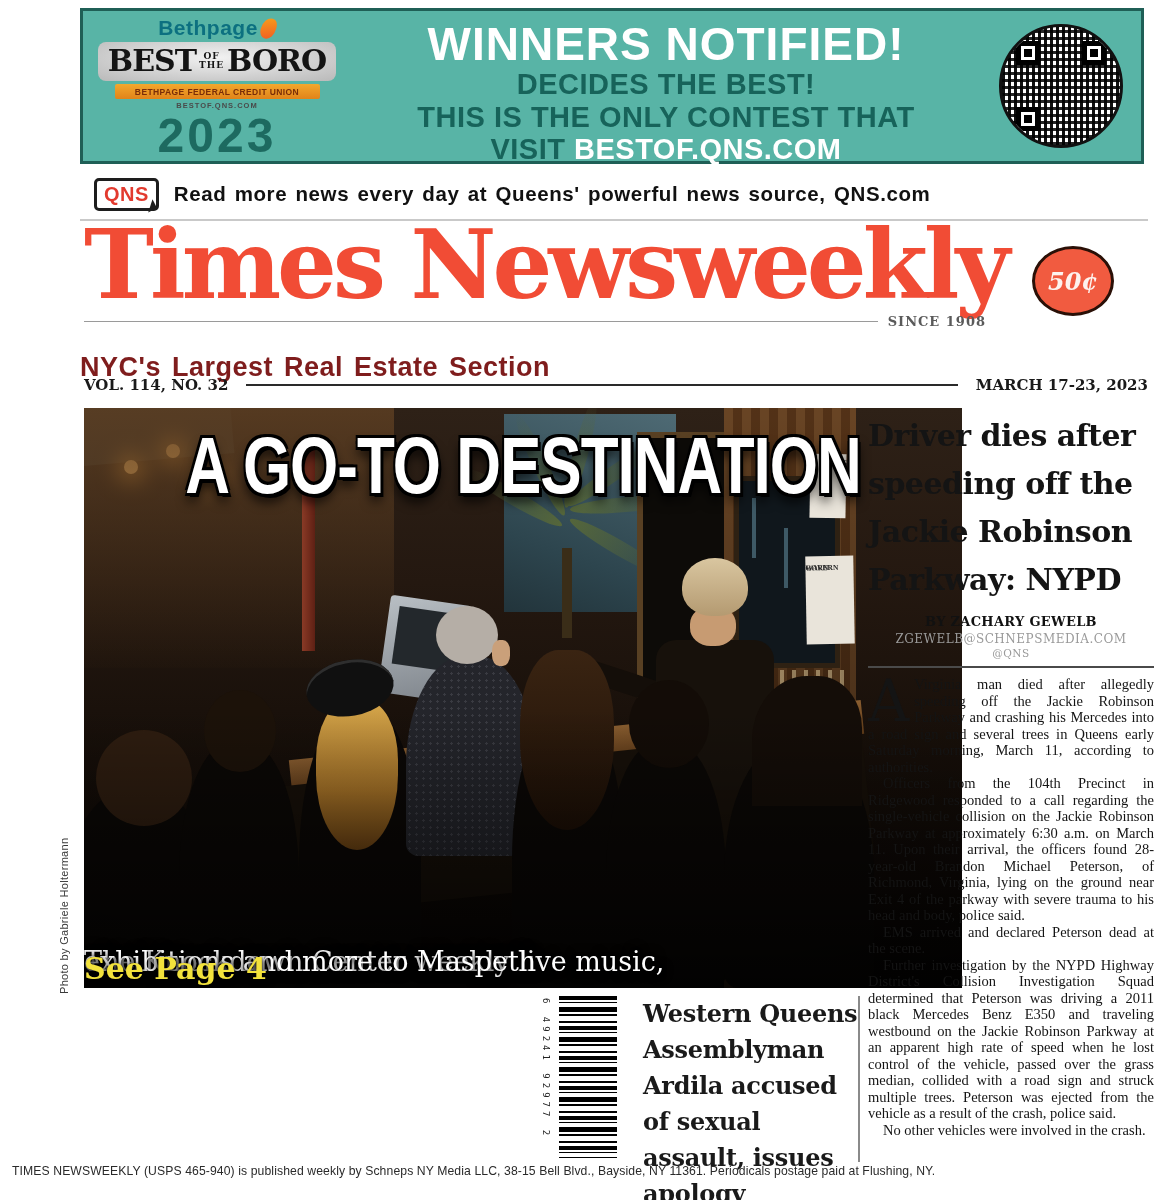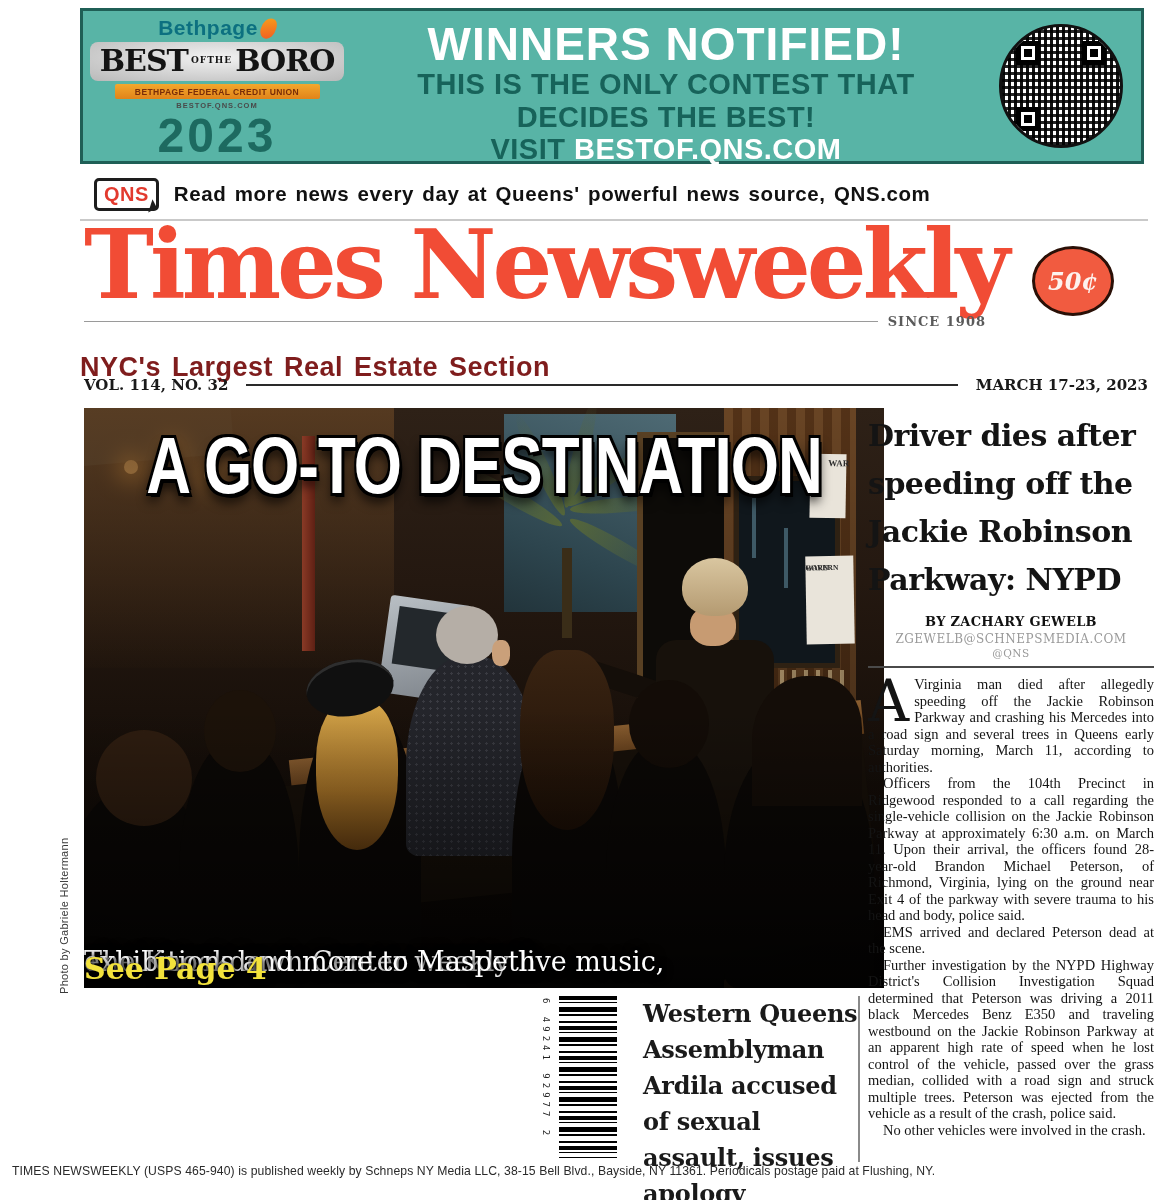--- a/index.html
+++ b/index.html
@@ -5,21 +5,21 @@
   html,body{margin:0;padding:0;background:#fff;}
   body{width:1156px;height:1200px;position:relative;font-family:"Liberation Sans",sans-serif;color:#111;overflow:hidden;}
   .abs{position:absolute;}
 
   
   .banner{left:80px;top:8px;width:1064px;height:156px;background:#58b4a6;border:3px solid #1f5f56;box-sizing:border-box;display:flex;align-items:stretch;}
   .logo{width:268px;position:relative;text-align:center;padding-top:5px;}
   .lg-brand{font-size:21px;font-weight:700;color:#0c7080;letter-spacing:.5px;display:flex;justify-content:center;align-items:center;gap:3px;}
   .lg-swoosh{display:inline-block;width:15px;height:21px;background:linear-gradient(160deg,#f7a01b,#ef5b23);border-radius:65% 35% 60% 40%;transform:rotate(14deg);}
   .lg-best{display:inline-flex;align-items:center;gap:3px;font-family:"DejaVu Serif",serif;font-weight:700;font-size:30px;letter-spacing:-1px;color:#141414;background:radial-gradient(ellipse at 50% 40%,#f2f2f2,#b9b9b9);border-radius:8px;padding:1px 10px 3px;margin-top:2px;}
-  .lg-ofthe{display:inline-flex;line-height:1;}
+  .lg-ofthe{display:inline-flex;flex-direction:column;line-height:1;}
   .lg-ofthe i{font-style:normal;font-size:9px;letter-spacing:1px;}
   .lg-ribbon{margin:3px auto 0;width:205px;background:linear-gradient(180deg,#f3a82d,#e08319);color:#7a2d08;font-size:8.5px;font-weight:700;letter-spacing:.4px;padding:3px 0 2px;border-radius:2px;}
   .lg-site{font-size:7.5px;font-weight:700;color:#4a4a4a;letter-spacing:1px;margin-top:2px;}
   .lg-year{font-size:48px;font-weight:700;color:#1d6a60;letter-spacing:3px;line-height:1.1;}
   .bn-center{flex:1;text-align:center;padding-top:9px;}
   .bn-h{font-size:46px;font-weight:800;color:#ffffff;letter-spacing:1px;line-height:1.05;}
   .bn-l2{font-size:29px;font-weight:700;color:#17635a;line-height:1.12;letter-spacing:.5px;}
   .bn-l4{font-size:29px;font-weight:700;letter-spacing:.5px;line-height:1.15;}
   .bn-visit{color:#17635a;}
   .bn-url{color:#fff;}
@@ -45,21 +45,21 @@
   .since-line .ln{flex:1;height:1.5px;background:#9a9a9a;}
   .since-txt{font-family:"DejaVu Serif",serif;font-size:13px;font-weight:700;color:#5a5a5a;letter-spacing:1px;}
   .price-badge{left:1032px;top:246px;width:76px;height:64px;background:#f15b40;border:3px solid #2a1007;border-radius:50%;display:flex;align-items:center;justify-content:center;color:#fdf3ee;font-size:24px;font-weight:700;font-style:italic;font-family:"DejaVu Serif",serif;}
   .tagline{left:80px;top:352px;width:1068px;text-align:left;font-size:27px;font-weight:800;letter-spacing:.5px;word-spacing:3px;color:#7f1d1d;}
 
   
   .folio{left:84px;top:376px;width:1064px;display:flex;align-items:center;gap:18px;font-family:"DejaVu Serif",serif;font-weight:700;font-size:15px;color:#1a1a1a;}
   .folio .ln{flex:1;height:2px;background:#2a2a2a;}
 
   
-  .photo{left:84px;top:408px;width:800px;height:580px;background:linear-gradient(180deg,#2e2117 0%,#241810 30%,#140d08 65%,#070403 100%);overflow:hidden;}
+  .photo{left:84px;top:408px;width:867px;height:580px;background:linear-gradient(180deg,#2e2117 0%,#241810 30%,#140d08 65%,#070403 100%);overflow:hidden;padding-left:11px;}
   .photo *{position:absolute;}
   .ph-duct{left:-12px;top:-10px;width:160px;height:62px;background:#3a342b;transform:rotate(-5deg);}
   .ph-light{width:14px;height:14px;border-radius:50%;background:#ffc069;box-shadow:0 0 20px 9px rgba(255,170,60,.55);}
   .ph-brick{left:0;top:0;width:310px;height:260px;background:linear-gradient(180deg,rgba(92,62,34,.85),rgba(40,26,14,.2));}
   .ph-pipe{left:218px;top:28px;width:13px;height:215px;background:linear-gradient(90deg,#8a3a26,#5e2014);}
   .ph-mural{left:420px;top:6px;width:172px;height:198px;background:linear-gradient(200deg,#4e6a74,#2d454e 70%,#22343b);}
   .ph-leaf{width:112px;height:15px;background:linear-gradient(90deg,#55663a,rgba(60,72,40,0));border-radius:50%;transform-origin:left center;}
   .ph-trunk{left:478px;top:140px;width:10px;height:90px;background:#3a2d18;}
   .ph-door{left:553px;top:24px;width:104px;height:330px;background:#0d0b08;border:6px solid #584023;box-sizing:border-box;}
   .ph-wood{left:640px;top:0;width:132px;height:580px;background:repeating-linear-gradient(90deg,#6e4826 0 9px,#573418 9px 18px);}
@@ -133,22 +133,22 @@
         <i>THE</i>
       </span>
       <span>BORO</span>
     </div>
     <div class="lg-ribbon">BETHPAGE FEDERAL CREDIT UNION</div>
     <div class="lg-site">BESTOF.QNS.COM</div>
     <div class="lg-year">2023</div>
   </div>
   <div class="bn-center">
     <div class="bn-h">WINNERS NOTIFIED!</div>
+    <div class="bn-l2">DECIDES THE BEST!</div>
     <div class="bn-l2">THIS IS THE ONLY CONTEST THAT</div>
-    <div class="bn-l2">DECIDES THE BEST!</div>
     <div class="bn-l4">
       <span class="bn-visit">VISIT</span>
       <span class="bn-url">BESTOF.QNS.COM</span>
     </div>
   </div>
   <div class="bn-qrwrap">
     <div class="qr">
       <span class="fm tl">
           <i></i>
         </span>

